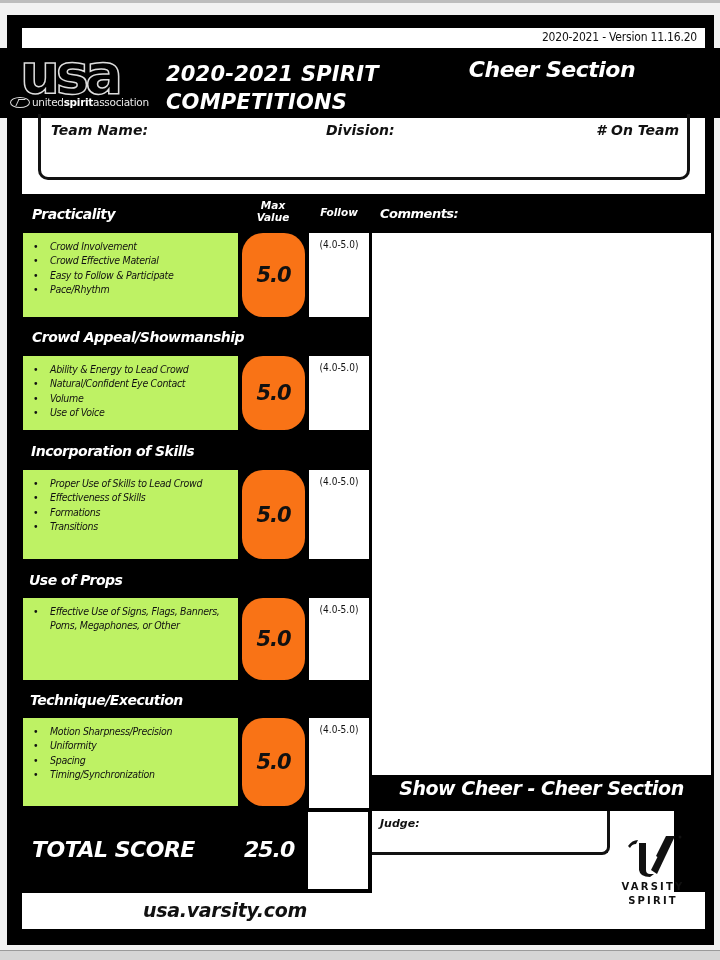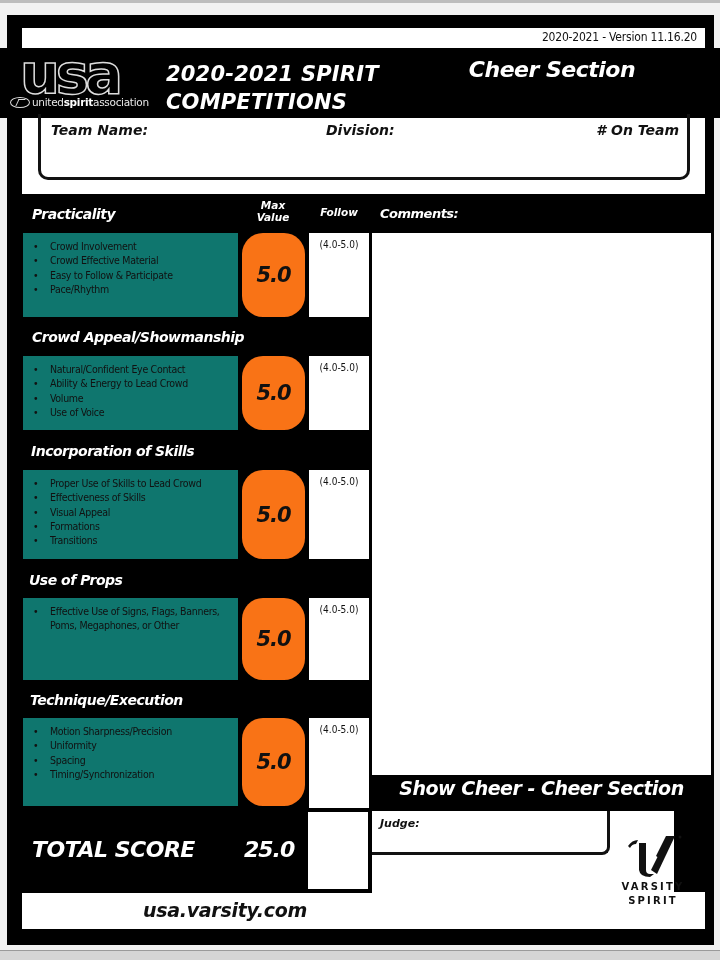--- a/index.html
+++ b/index.html
@@ -29,21 +29,21 @@
   .event-title { position: absolute; left: 462px; top: 55px; width: 180px; text-align: center; font-weight: bold; font-style: italic; color: #fff; font-size: 22px; line-height: 29px; letter-spacing: -0.5px; }
 
   .team-area { left: 22px; top: 118px; width: 683px; height: 76px; background: #fff; }
   .team-box { position: absolute; left: 16px; top: -4px; width: 652px; height: 66px; border: 3px solid #111; border-top: none; border-radius: 0 0 10px 10px; }
   .team-label { position: absolute; top: 8px; font-weight: bold; font-style: italic; font-size: 14px; color: #111; }
 
   .sect-head { color: #fff; font-weight: bold; font-style: italic; font-size: 14px; letter-spacing: -0.5px; }
 
   .col-head { color: #fff; font-weight: bold; font-style: italic; font-size: 10.5px; text-align: center; line-height: 12px; }
 
-  .crit-box { background: #0f766e; padding: 6px 0 0 10px; }
+  .crit-box { background: #bef264; padding: 6px 0 0 10px; font-style: italic; }
   .crit-box ul { list-style: none; }
   .crit-box li { position: relative; padding-left: 17px; font-size: 10.5px; line-height: 14.3px; color: #111; font-family: "DejaVu Sans Condensed","DejaVu Sans", sans-serif; font-stretch: condensed; letter-spacing: -0.3px; }
   .crit-box li::before { content: "•"; position: absolute; left: 0; top: 0; }
 
   .max-box { background: #f97316; display: flex; align-items: center; justify-content: center; border-radius: 21px; }
   .max-val { font-weight: bold; font-style: italic; font-size: 21px; color: #111; letter-spacing: -1px; }
 
   .score-box { background: #fff; text-align: center; }
   .score-range { display: block; margin-top: 6px; font-size: 10px; color: #111; font-family: "DejaVu Sans Condensed","DejaVu Sans", sans-serif; font-stretch: condensed; }
 
@@ -120,39 +120,38 @@
 <div class="abs max-box" style="left:242px; top:233px; width:63px; height:84px;">
   <span class="max-val">5.0</span>
 </div>
 <div class="abs score-box" style="left:309px; top:233px; width:60px; height:84px;">
   <span class="score-range">(4.0-5.0)</span>
 </div>
 
 <div class="abs sect-head" style="left:32px; top:329px;">Crowd Appeal/Showmanship</div>
 <div class="abs crit-box" style="left:23px; top:356px; width:215px; height:74px;">
   <ul>
+    <li>Ability &amp; Energy to Lead Crowd</li>
     <li>Natural/Confident Eye Contact</li>
-    <li>Ability &amp; Energy to Lead Crowd</li>
     <li>Volume</li>
     <li>Use of Voice</li>
   </ul>
 </div>
 <div class="abs max-box" style="left:242px; top:356px; width:63px; height:74px;">
   <span class="max-val">5.0</span>
 </div>
 <div class="abs score-box" style="left:309px; top:356px; width:60px; height:74px;">
   <span class="score-range">(4.0-5.0)</span>
 </div>
 
 <div class="abs sect-head" style="left:31px; top:443px;">Incorporation of Skills</div>
 <div class="abs crit-box" style="left:23px; top:470px; width:215px; height:89px;">
   <ul>
     <li>Proper Use of Skills to Lead Crowd</li>
     <li>Effectiveness of Skills</li>
-    <li>Visual Appeal</li>
     <li>Formations</li>
     <li>Transitions</li>
   </ul>
 </div>
 <div class="abs max-box" style="left:242px; top:470px; width:63px; height:89px;">
   <span class="max-val">5.0</span>
 </div>
 <div class="abs score-box" style="left:309px; top:470px; width:60px; height:89px;">
   <span class="score-range">(4.0-5.0)</span>
 </div>

